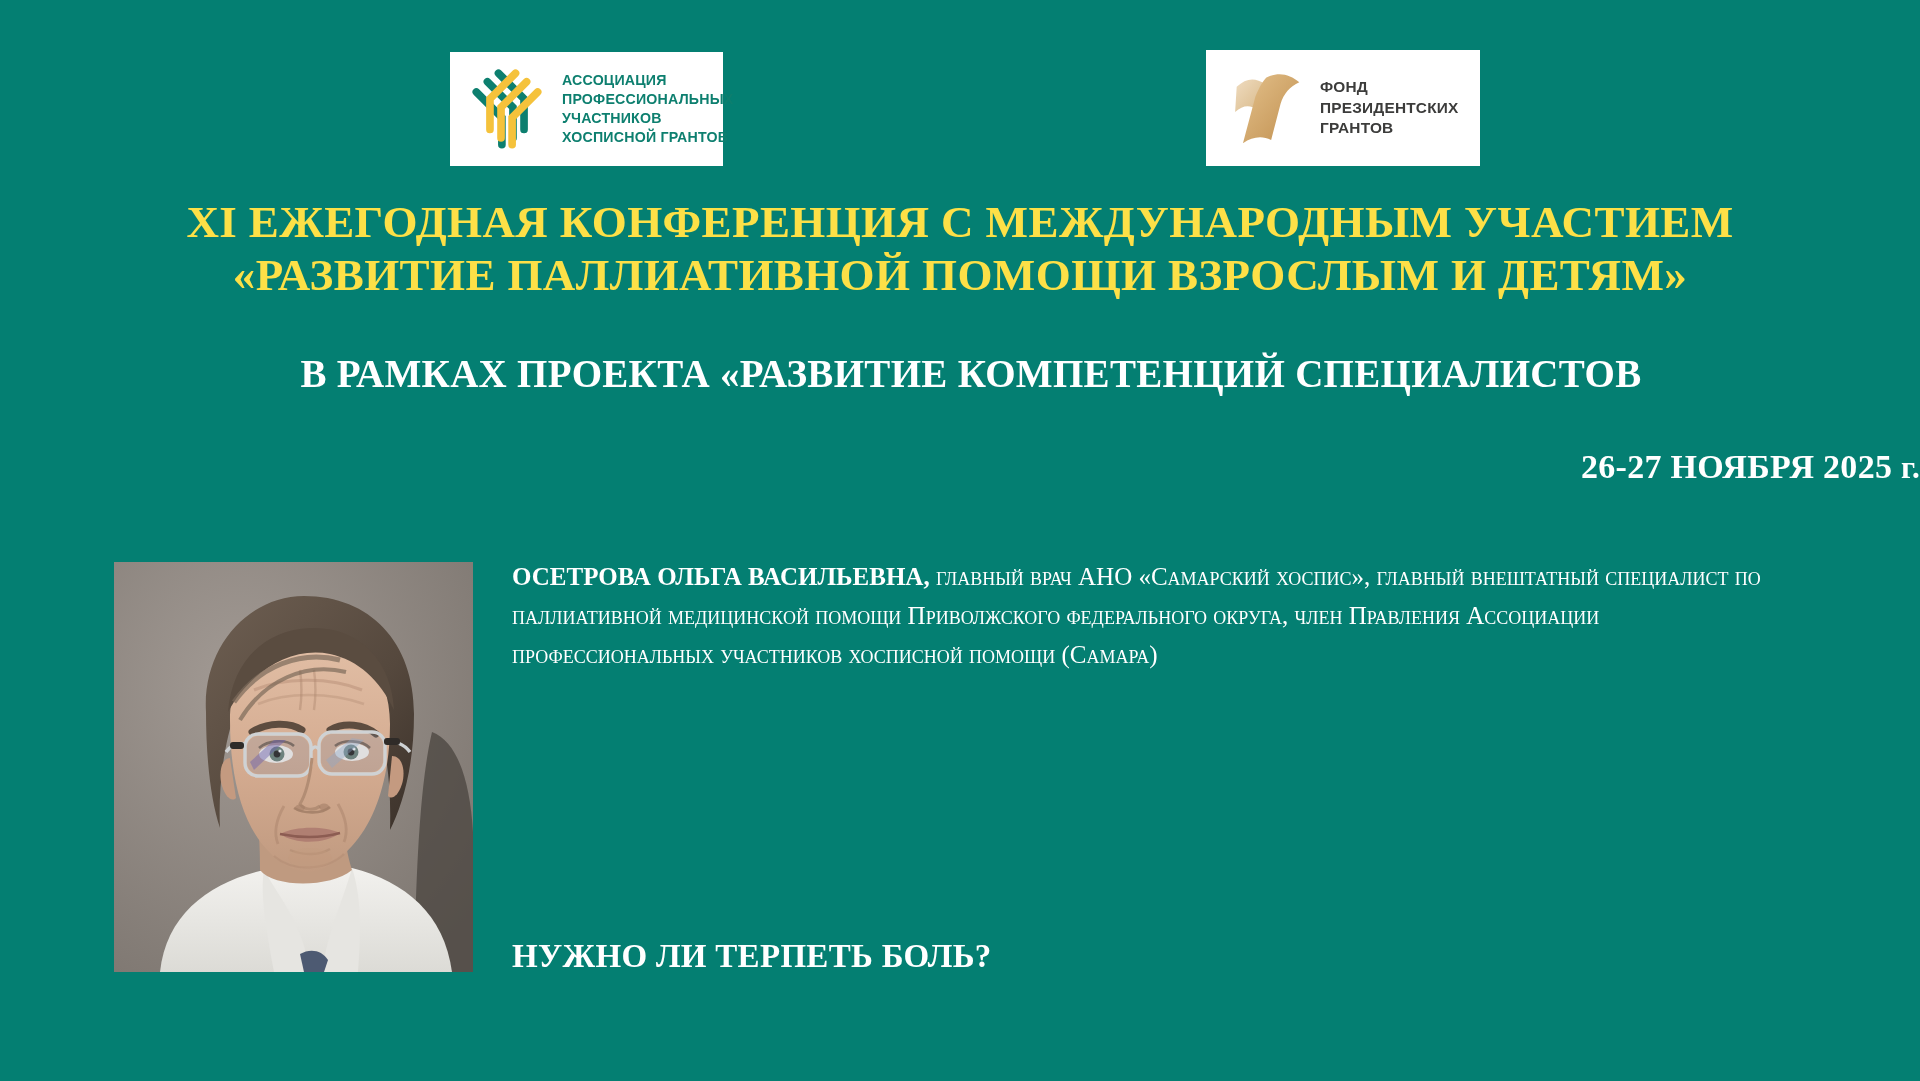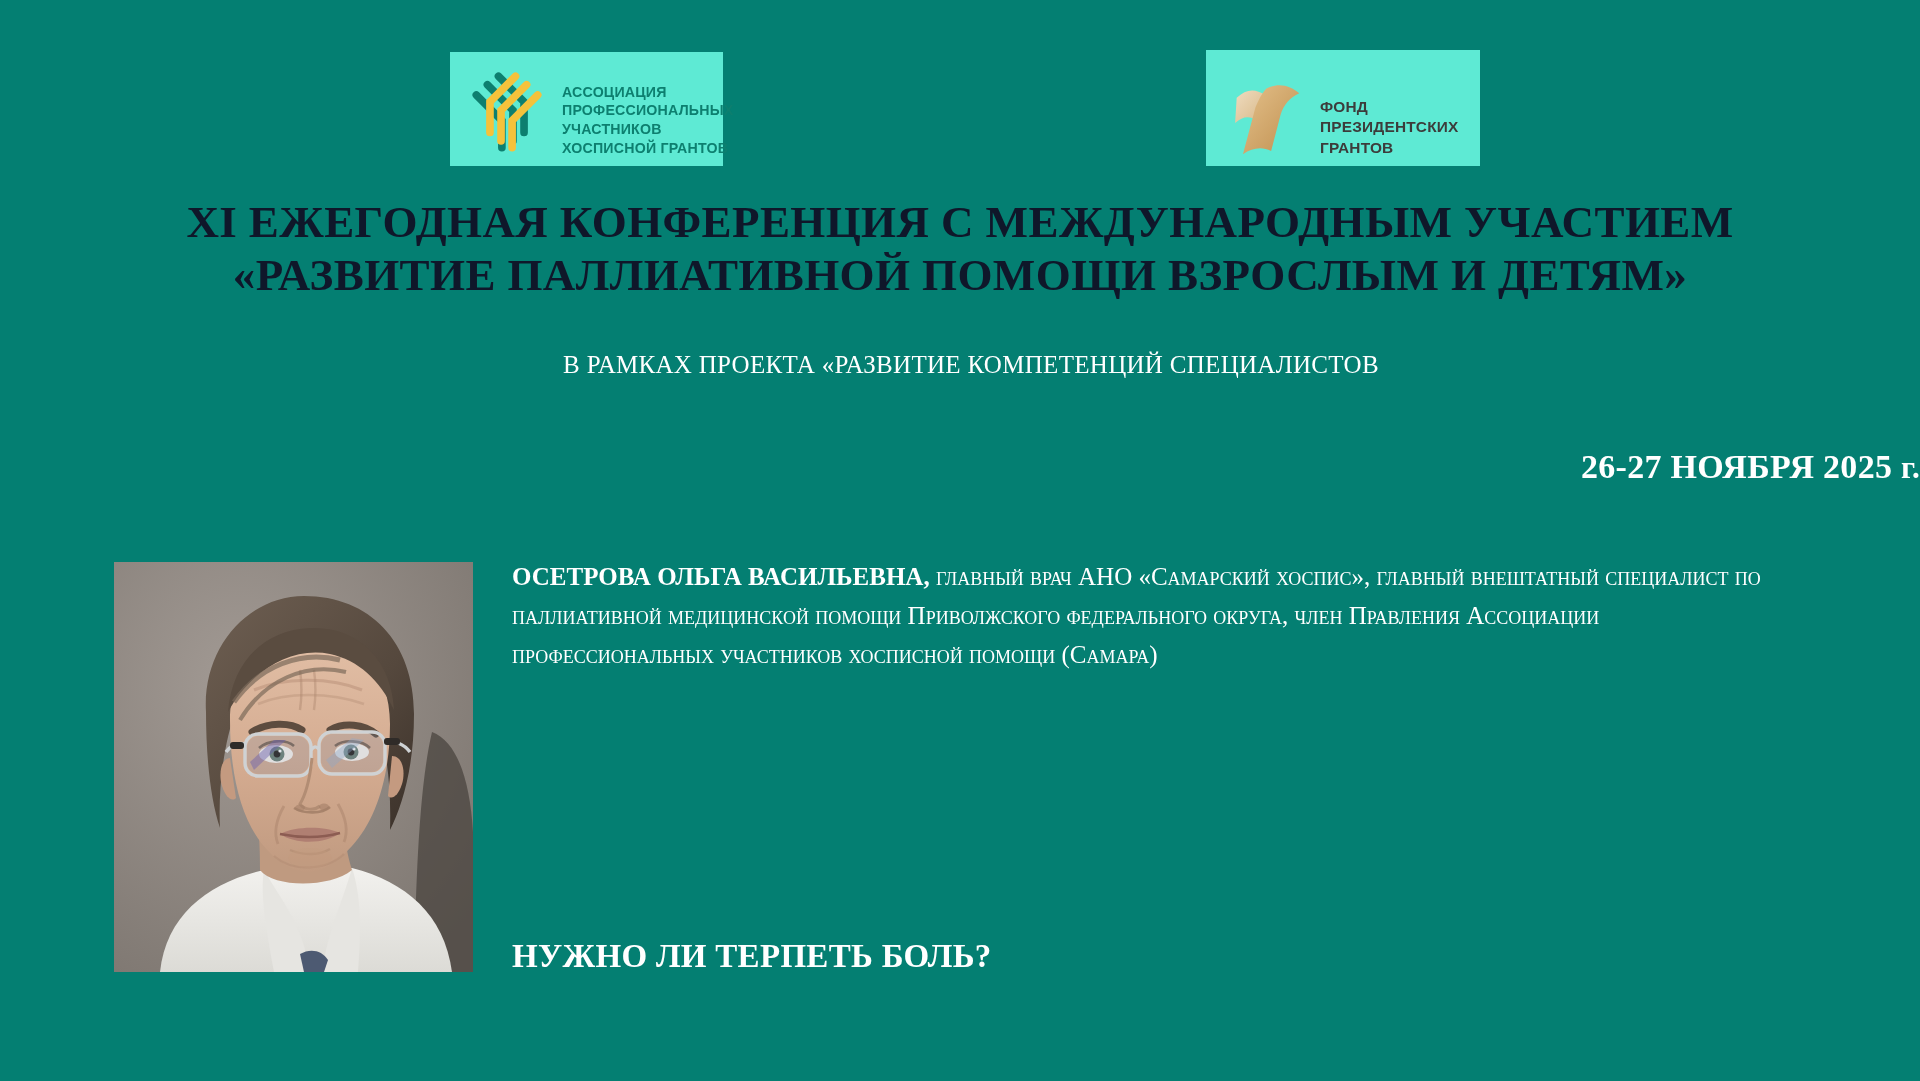--- a/index.html
+++ b/index.html
@@ -18,23 +18,23 @@
 
   .slide {
     position: absolute;
     inset: 0;
     background: #047f72;
   }
 
   
   .logo-box {
     position: absolute;
-    background: #5eead4;
+    background: #ffffff;
     display: flex;
-    align-items: flex-end;
+    align-items: center;
     box-sizing: border-box;
   }
   .logo-assoc {
     left: 450px;
     top: 52px;
     width: 273px;
     height: 114px;
     padding: 8px 10px 8px 14px;
   }
   .logo-fond {
@@ -70,41 +70,41 @@
   }
   .logo-words div { white-space: nowrap; }
 
   
   .title-block {
     position: absolute;
     left: 0;
     top: 196px;
     width: 1920px;
     text-align: center;
-    color: #0f172a;
+    color: #fde047;
   }
   .title-line {
     font-size: 45px;
     font-weight: bold;
     line-height: 1.18;
     letter-spacing: .4px;
     white-space: nowrap;
   }
 
   .subtitle-block {
     position: absolute;
     left: 0;
     top: 350px;
     width: 1920px;
     text-align: center;
     color: #ffffff;
   }
   .subtitle-line {
-    font-size: 25px;
-    font-weight: normal;
+    font-size: 39px;
+    font-weight: bold;
     line-height: 1.22;
     letter-spacing: .3px;
     white-space: nowrap;
     padding-left: 22px;
   }
 
   .date-line {
     position: absolute;
     left: 0;
     top: 448px;

